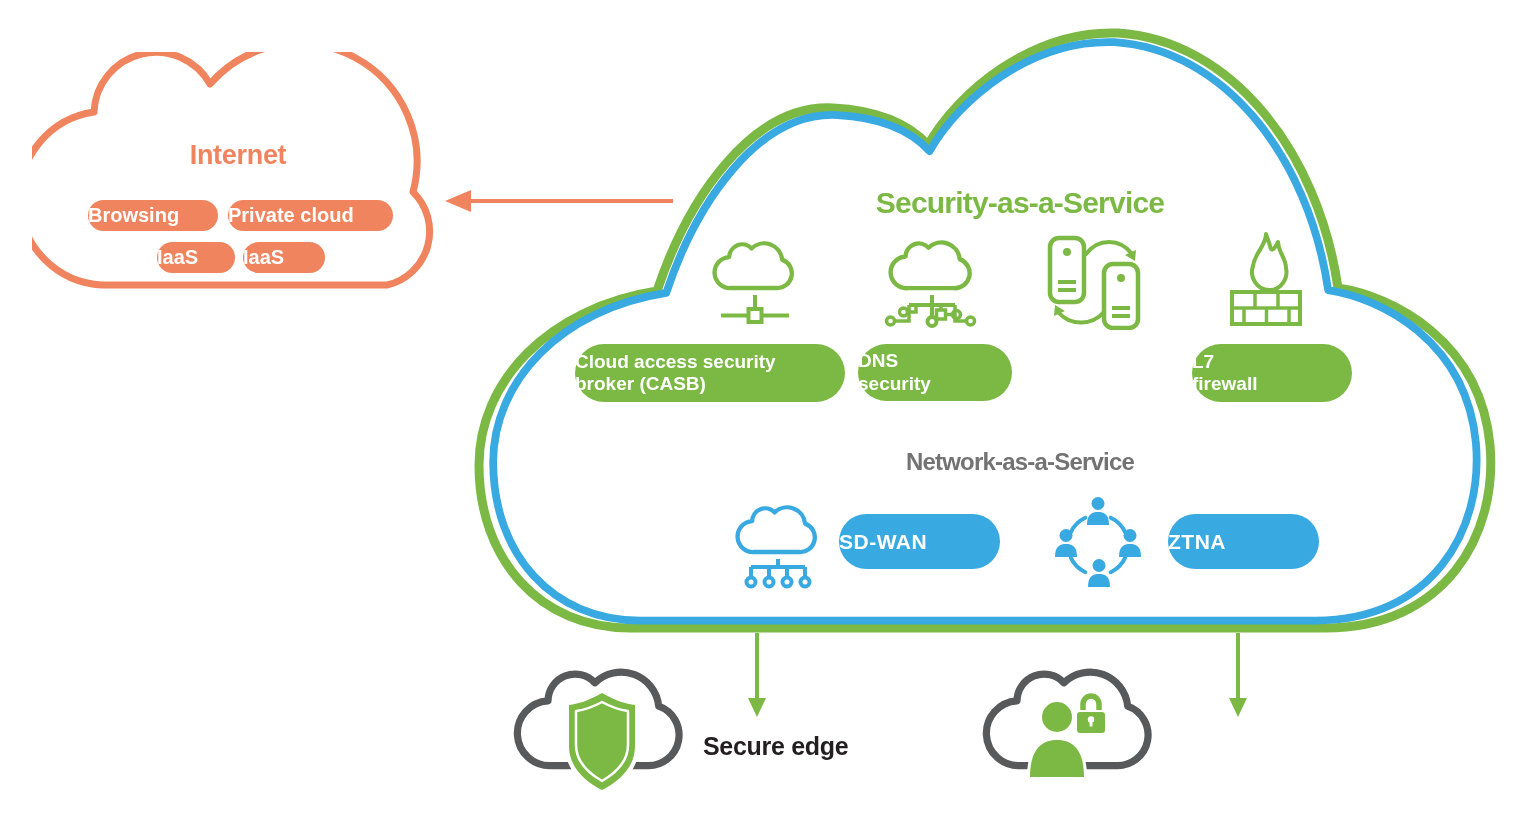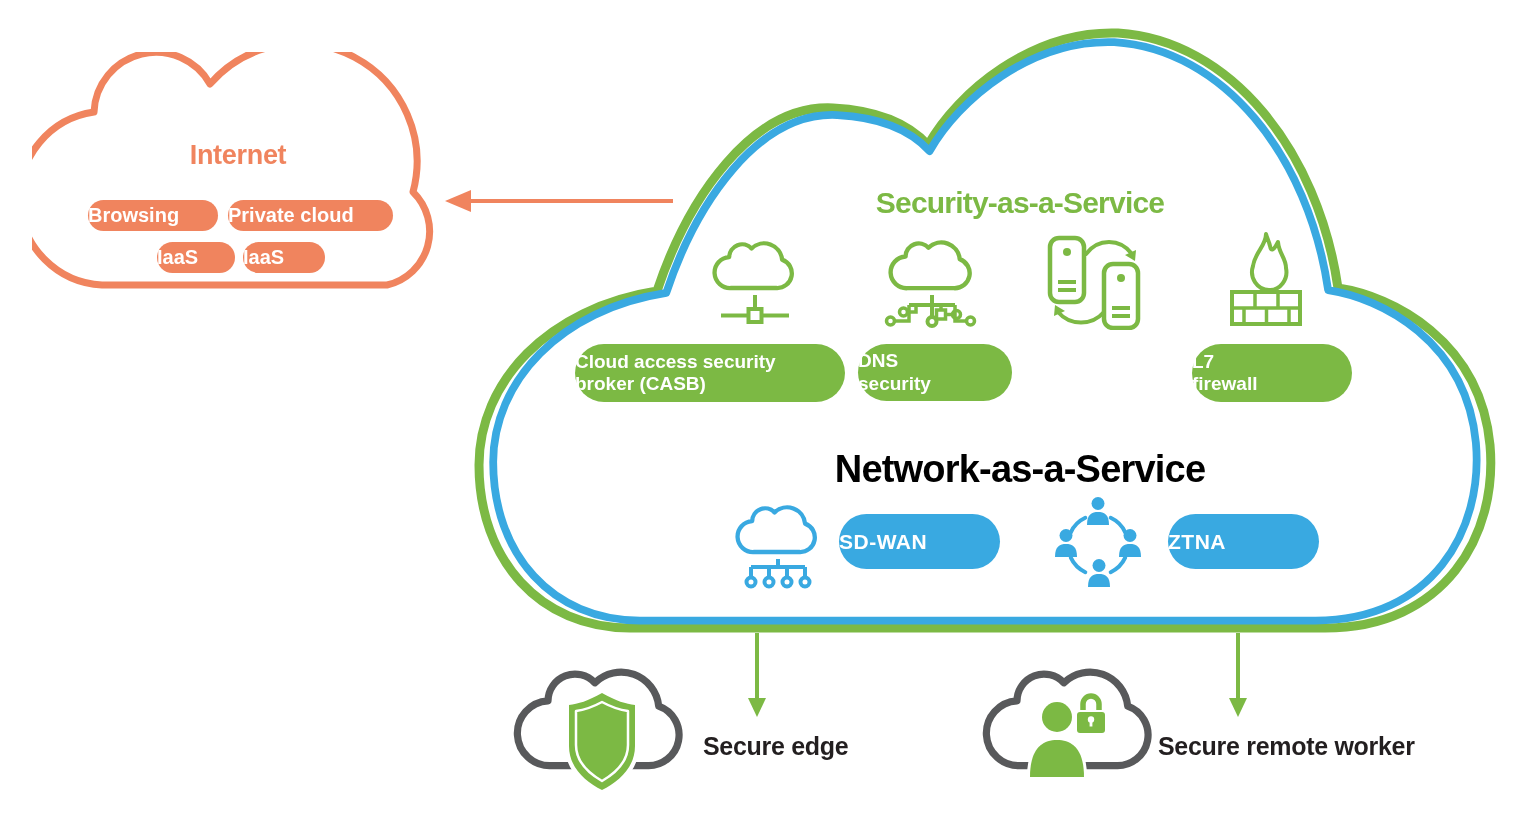--- a/index.html
+++ b/index.html
@@ -1,21 +1,21 @@
 <!DOCTYPE html>
 <html><head>
 <meta charset="utf-8">
 <style>
   html,body{margin:0;padding:0;background:#ffffff;}
   .canvas{position:relative;width:1520px;height:816px;background:#ffffff;overflow:hidden;
           font-family:"Liberation Sans", sans-serif;}
   .abs{position:absolute;}
   .title{font-weight:bold;text-align:center;letter-spacing:-0.8px;}
   .title-green{color:#7CB944;font-size:30px;}
-  .title-blue{color:#000000;font-size:38px;}
+  .title-blue{color:#737373;font-size:24px;}
   .title-orange{color:#F0845E;font-size:27px;letter-spacing:-0.3px;}
   .pill{display:flex;flex-direction:column;align-items:flex-start;justify-content:center;
         color:#ffffff;font-weight:bold;text-align:center;box-sizing:border-box;}
   .pill span{display:block;}
   .pill-green{background:#7CB944;border-radius:29px;font-size:19px;line-height:1.18;}
   .pill-blue{background:#39A9E1;border-radius:28px;font-size:21px;letter-spacing:0.5px;}
   .pill-orange{background:#F0845E;border-radius:17px;font-size:20px;height:31px;}
   .edge-label{font-weight:bold;color:#231F20;font-size:25px;white-space:nowrap;letter-spacing:-0.3px;}
   svg{display:block;}
 </style>
@@ -194,15 +194,14 @@
       <path d="M44,114 H150 A34,34 0 0 0 163,48 A42,42 0 0 0 92,22 A30,30 0 0 0 40,42 A36,36 0 0 0 44,114 Z" fill="none" stroke="#58595B" stroke-width="8" stroke-linejoin="round"></path>
     </g>
     <circle cx="82" cy="57" r="15" fill="#7CB944" stroke="#ffffff" stroke-width="6" style="paint-order:stroke"></circle>
     <path d="M55,117 C55,90 66,80 82,80 C98,80 109,90 109,117 Z" fill="#7CB944" stroke="#ffffff" stroke-width="6" style="paint-order:stroke" stroke-linejoin="round"></path>
     <path d="M108,52 V44 A8,8 0 0 1 124,44 V52" fill="none" stroke="#ffffff" stroke-width="13"></path>
     <path d="M108,52 V44 A8,8 0 0 1 124,44 V52" fill="none" stroke="#7CB944" stroke-width="5.5"></path>
     <rect x="102" y="52" width="28" height="21" rx="3" fill="#7CB944" stroke="#ffffff" stroke-width="4" style="paint-order:stroke"></rect>
     <circle cx="116" cy="59.5" r="3.2" fill="#ffffff"></circle>
     <rect x="114.6" y="59.5" width="2.8" height="7" fill="#ffffff"></rect>
   </svg>
-  <div class="abs edge-label" style="left:1158px;top:732px;">Secure remote worker</div>
 
 </div>
 
 </body></html>

